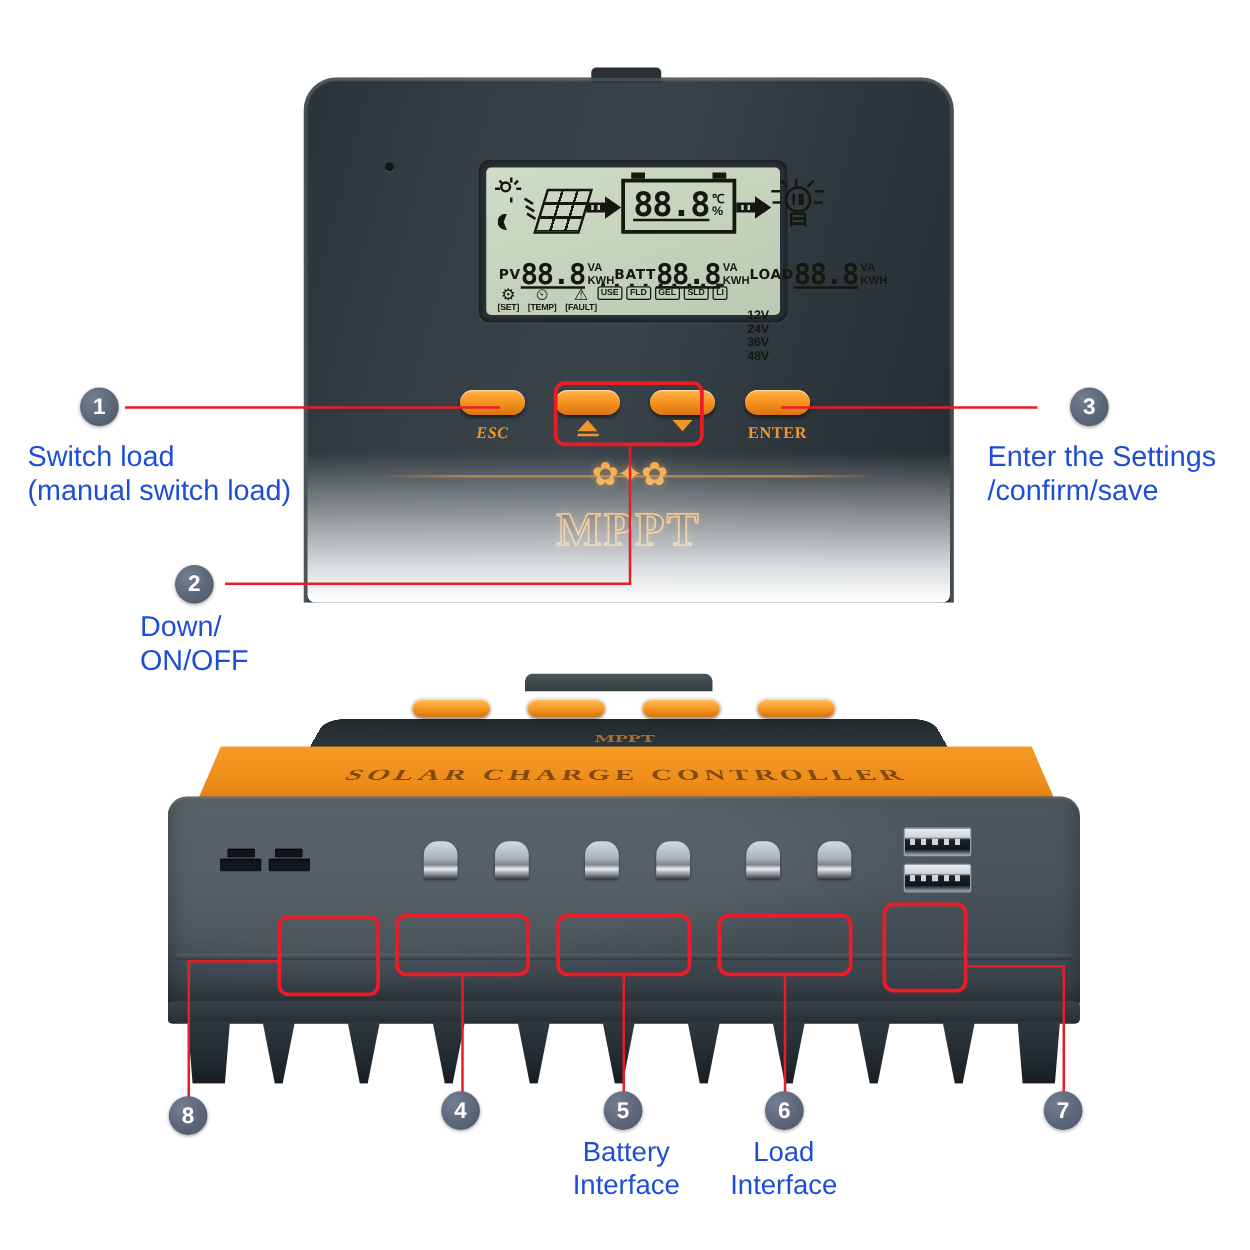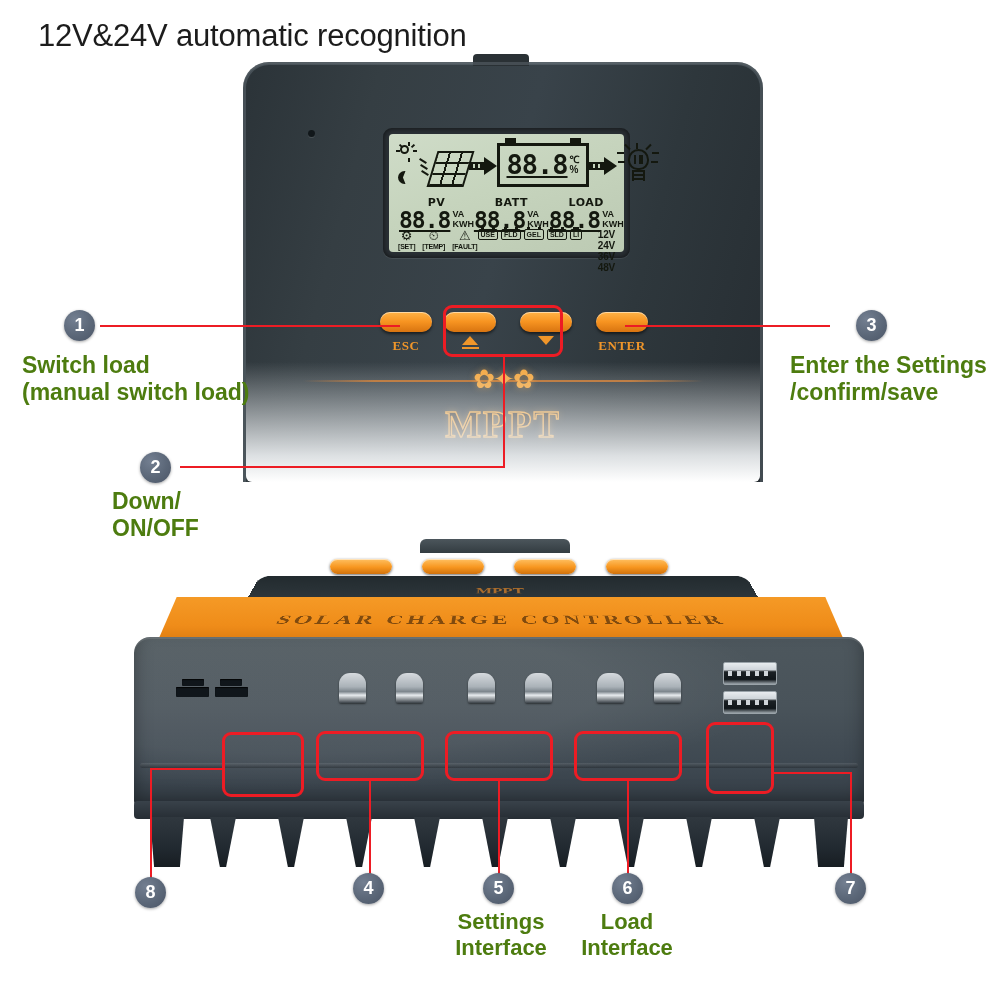--- a/index.html
+++ b/index.html
@@ -149,21 +149,21 @@
   }
   #bulb-base {
     position: absolute; left: 15px; top: 28px; width: 13px; height: 11px;
     background: repeating-linear-gradient(to bottom, #14180f 0 2px, transparent 2px 4px);
     border-left: 2px solid #14180f; border-right: 2px solid #14180f;
   }
   #bulb-rays span { position: absolute; width: 7px; height: 2px; background: #14180f; }
 
   
   #lcd-value-row { height: 38px; justify-content: space-between; align-items: flex-end; padding: 0 3px; }
-  .value-block { display: flex; flex-direction: column; align-items: center; }
+  .value-block { display: flex; align-items: center; }
   .value-label {
     font-family: "DejaVu Sans", sans-serif; font-weight: bold;
     font-size: 11px; letter-spacing: .5px; margin-bottom: 1px;
   }
   .value-line { display: flex; align-items: flex-end; gap: 2px; }
   .value-digits { font-size: 23px; letter-spacing: -1px; }
   .value-units { display: flex; flex-direction: column; font-size: 9px; font-weight: bold; line-height: 1.05; }
 
   
   #lcd-status-row { height: 26px; justify-content: space-between; align-items: flex-start; padding: 0 2px; }
@@ -175,21 +175,21 @@
   .batt-chip {
     position: relative; border: 1.5px solid #14180f; border-radius: 2px;
     padding: 1px 2px; font-size: 7px; font-weight: bold; line-height: 1;
   }
   .batt-chip::before, .batt-chip::after {
     content: ""; position: absolute; top: -3px; width: 3px; height: 2px; background: #14180f;
   }
   .batt-chip::before { left: 2px; } .batt-chip::after { right: 2px; }
   #status-voltages {
     display: flex; flex-direction: column; font-size: 10px; font-weight: bold;
-    line-height: 1.1; text-align: right; letter-spacing: -.2px;
+    line-height: 1.1; text-align: right; letter-spacing: -.2px; margin-top: 18px;
   }
 
   
   #button-row { left: 125px; top: 250px; width: 280px; height: 62px; }
   .btn-cell { position: absolute; width: 52px; }
   .btn-key {
     width: 52px; height: 20px; border-radius: 10px;
     background: linear-gradient(180deg, #ffb347 0%, #f79421 48%, #d87410 100%);
     box-shadow: 0 2px 3px rgba(0,0,0,.55), inset 0 1px 0 rgba(255,255,255,.5);
   }
@@ -329,33 +329,32 @@
   .callout-num {
     position: absolute; width: 31px; height: 31px; border-radius: 50%;
     background: radial-gradient(circle at 34% 30%, #737f91 0%, #5b6778 55%, #4b5566 100%);
     color: #ffffff; font-size: 18px; font-weight: bold;
     display: flex; align-items: center; justify-content: center;
     box-shadow: 0 1px 3px rgba(0,0,0,.35);
     font-family: "Liberation Sans", sans-serif;
   }
   .callout-text {
     position: absolute;
-    color: #4d7c0f; font-weight: bold;
+    color: #1d4ed8; font-weight: normal;
     font-family: "Liberation Sans", sans-serif;
     line-height: 1.16; white-space: pre-line;
   }
   .ct-top { font-size: 23px; }
   .ct-bottom { font-size: 22px; }
 </style>
 </head>
 <body>
 
 <div class="stage">
 
-  <div class="abs" id="page-title">12V&amp;24V automatic recognition</div>
 
   <div class="abs" id="device-top">
     <div class="abs" id="device-top-nub"></div>
     <div class="abs" id="device-top-bezel"></div>
     <div class="abs" id="led-indicator"></div>
 
     <div class="abs" id="lcd-frame">
       <div id="lcd-screen">
 
         <div class="lcd-row" id="lcd-icon-row">
@@ -477,21 +476,21 @@
           <div id="status-voltages">
             <span>12V 24V</span>
             <span>36V 48V</span>
           </div>
         </div>
 
       </div>
     </div>
 
     <div class="abs" id="button-row">
-      <div class="btn-cell" style="left:12px;">
+      <div class="btn-cell" style="left:0;font-style:italic;">
         <div class="btn-key"></div>
         <div class="btn-caption">ESC</div>
       </div>
       <div class="btn-cell" style="left:76px;">
         <div class="btn-key"></div>
         <div class="btn-tri up"></div>
         <div class="btn-bar"></div>
       </div>
       <div class="btn-cell" style="left:152px;">
         <div class="btn-key"></div>
@@ -602,21 +601,21 @@
 
   <div class="callout-num" style="left:856px; top:310px;">3</div>
   <div class="callout-text ct-top" style="left:790px; top:352px; width:215px;">Enter the Settings
 /confirm/save</div>
 
   <div class="callout-num" style="left:135px; top:877px;">8</div>
 
   <div class="callout-num" style="left:353px; top:873px;">4</div>
 
   <div class="callout-num" style="left:483px; top:873px;">5</div>
-  <div class="callout-text ct-bottom" style="left:442px; top:909px; width:118px; text-align:center;">Settings
+  <div class="callout-text ct-bottom" style="left:442px; top:909px; width:118px; text-align:center;">Battery
 Interface</div>
 
   <div class="callout-num" style="left:612px; top:873px;">6</div>
   <div class="callout-text ct-bottom" style="left:567px; top:909px; width:120px; text-align:center;">Load
 Interface</div>
 
   <div class="callout-num" style="left:835px; top:873px;">7</div>
 
 </div>
 

